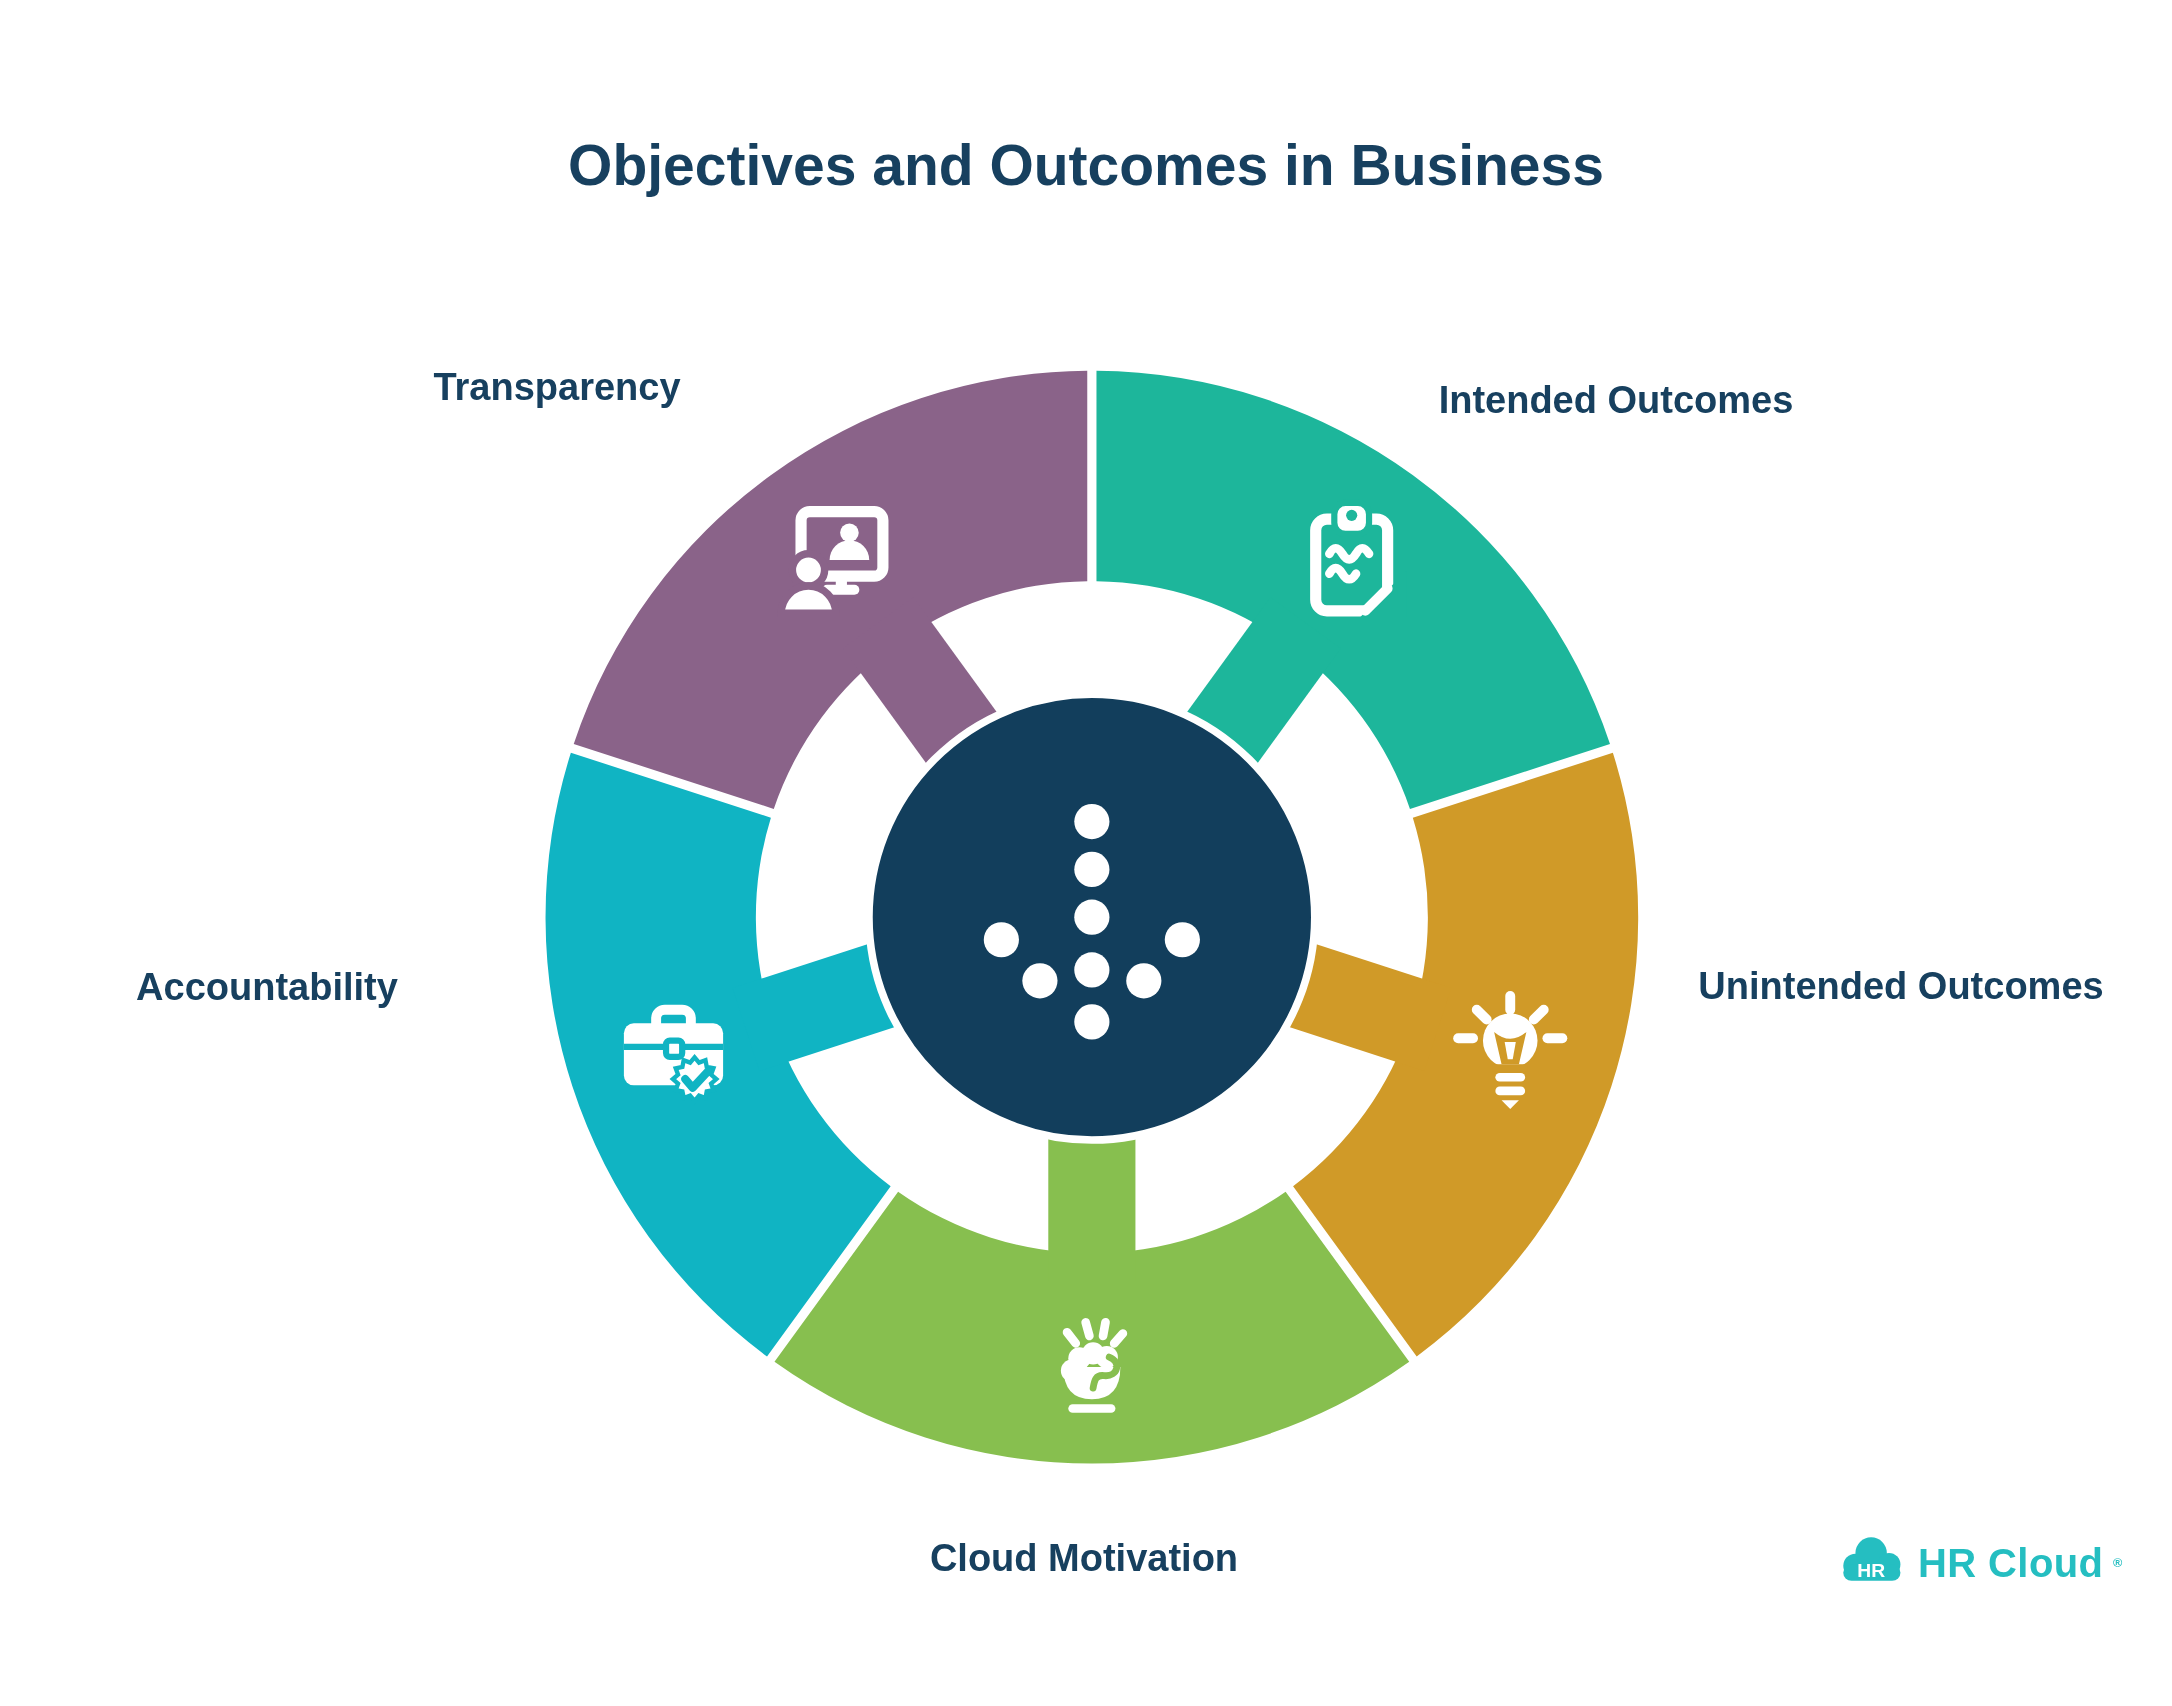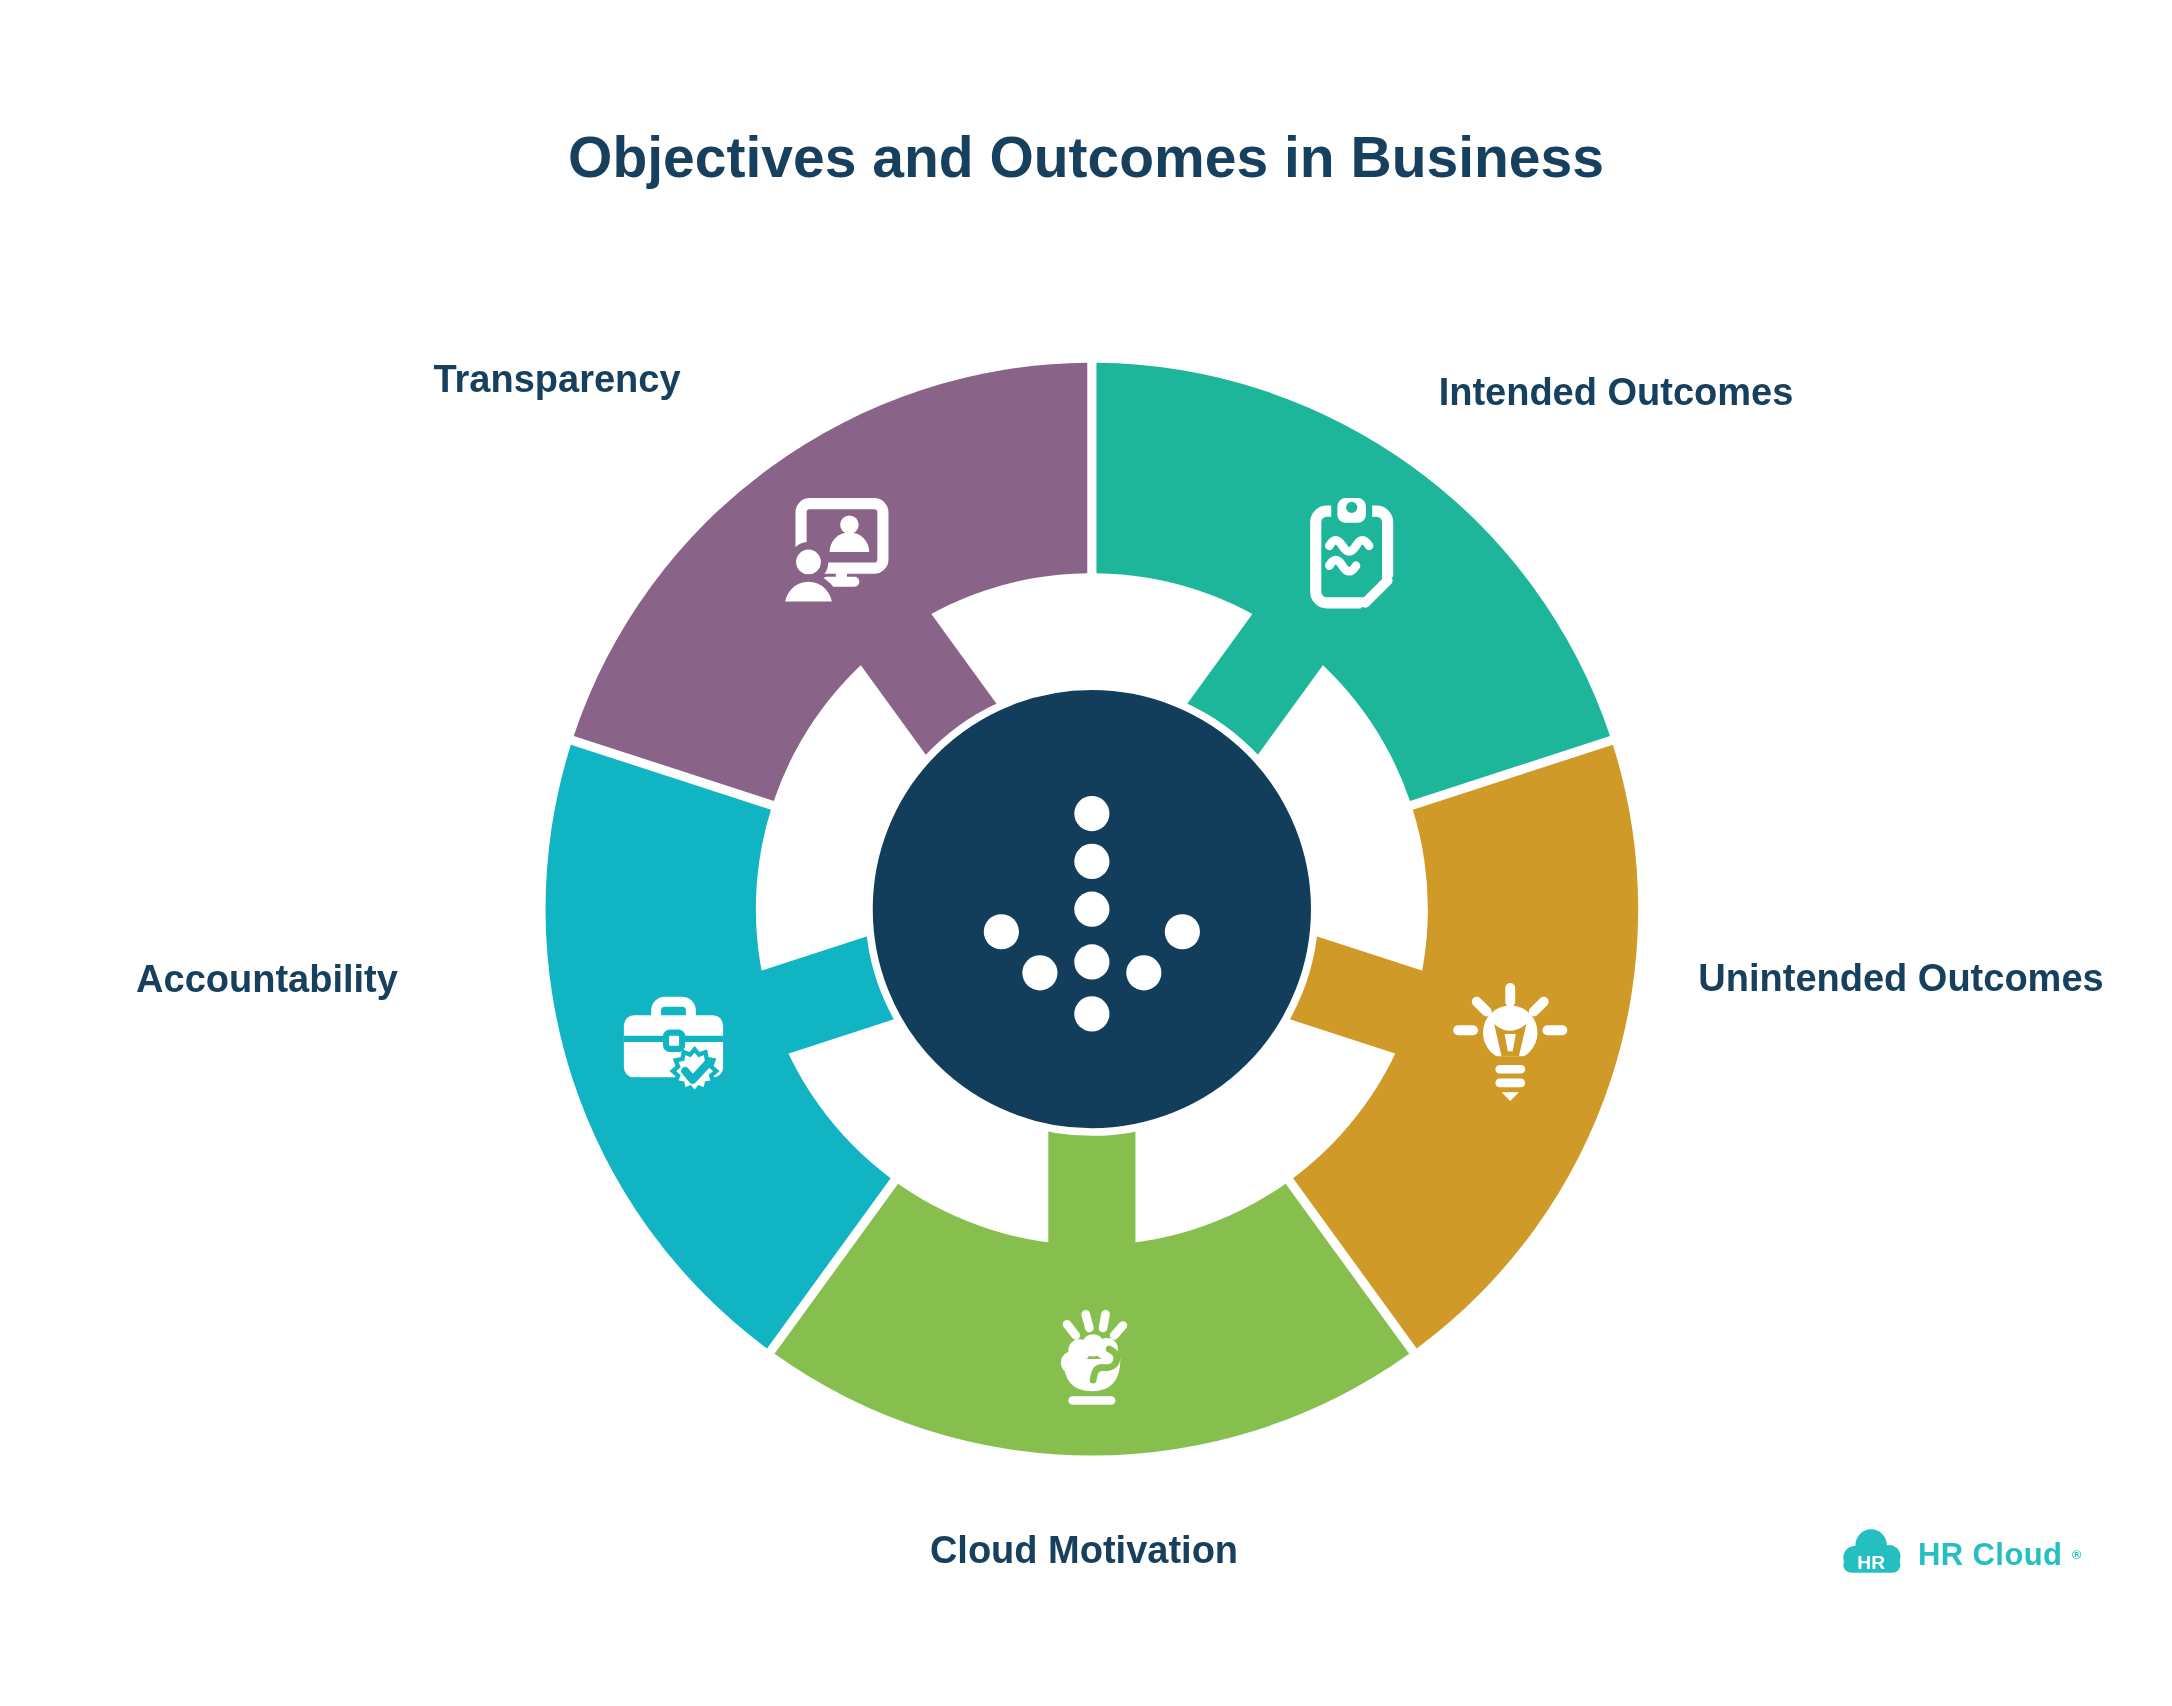--- a/index.html
+++ b/index.html
@@ -1,29 +1,29 @@
 <!DOCTYPE html>
 <html style="font-size:13.4px"><head>
 <meta charset="utf-8">
 <style>
   html,body{margin:0;padding:0;background:#ffffff;}
   .canvas{position:relative;width:2172px;height:1638px;background:#ffffff;overflow:hidden;
-          font-family:"Liberation Sans",sans-serif;}
+          font-family:"Liberation Sans",sans-serif;margin-top:8px;}
   .title{position:absolute;top:124px;left:0;right:0;margin:0;text-align:center;
          font-size:57px;font-weight:bold;color:#17405F;letter-spacing:0;}
   .seg-label{position:absolute;transform:translate(-50%,-50%);white-space:nowrap;
              font-size:38px;font-weight:bold;color:#17405F;}
   .lbl-0{left:557px;top:379px;}
   .lbl-1{left:1616px;top:392px;}
   .lbl-2{left:1901px;top:978px;}
   .lbl-3{left:1084px;top:1550px;}
   .lbl-4{left:267px;top:979px;}
   #diagram-svg{position:absolute;left:0;top:0;}
   .logo{position:absolute;left:1838px;top:1525px;display:flex;align-items:center;gap:8px;}
-  .logo .brand{font-size:31px;font-weight:bold;letter-spacing:0.4px;}
+  .logo .brand{font-size:40px;font-weight:bold;letter-spacing:0.4px;}
   .logo sup{font-size:12.6px;font-weight:bold;vertical-align:23.5px;margin-left:1.7px;}
 </style>
 </head>
 <body>
 
 <div class="canvas">
 
   <h1 class="title">Objectives and Outcomes in Business</h1>
 
   <div class="seg-label lbl-0">Transparency</div>

